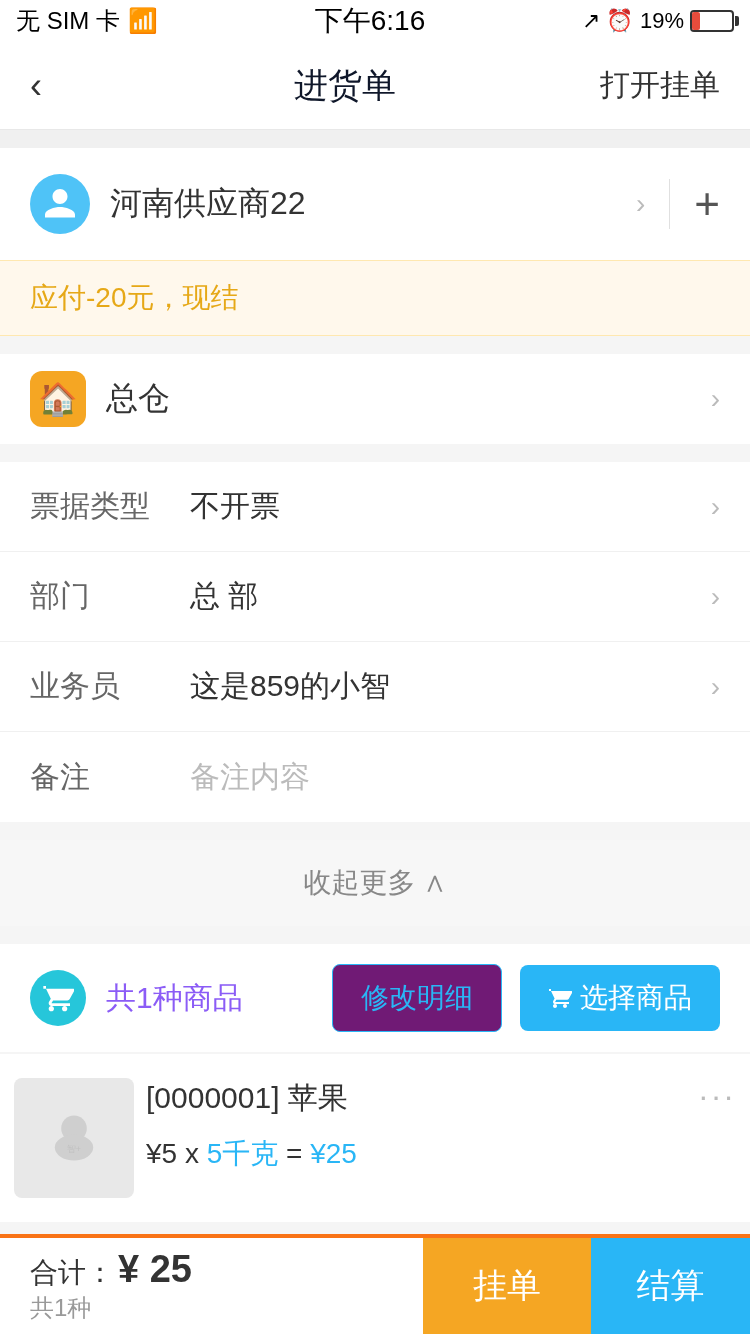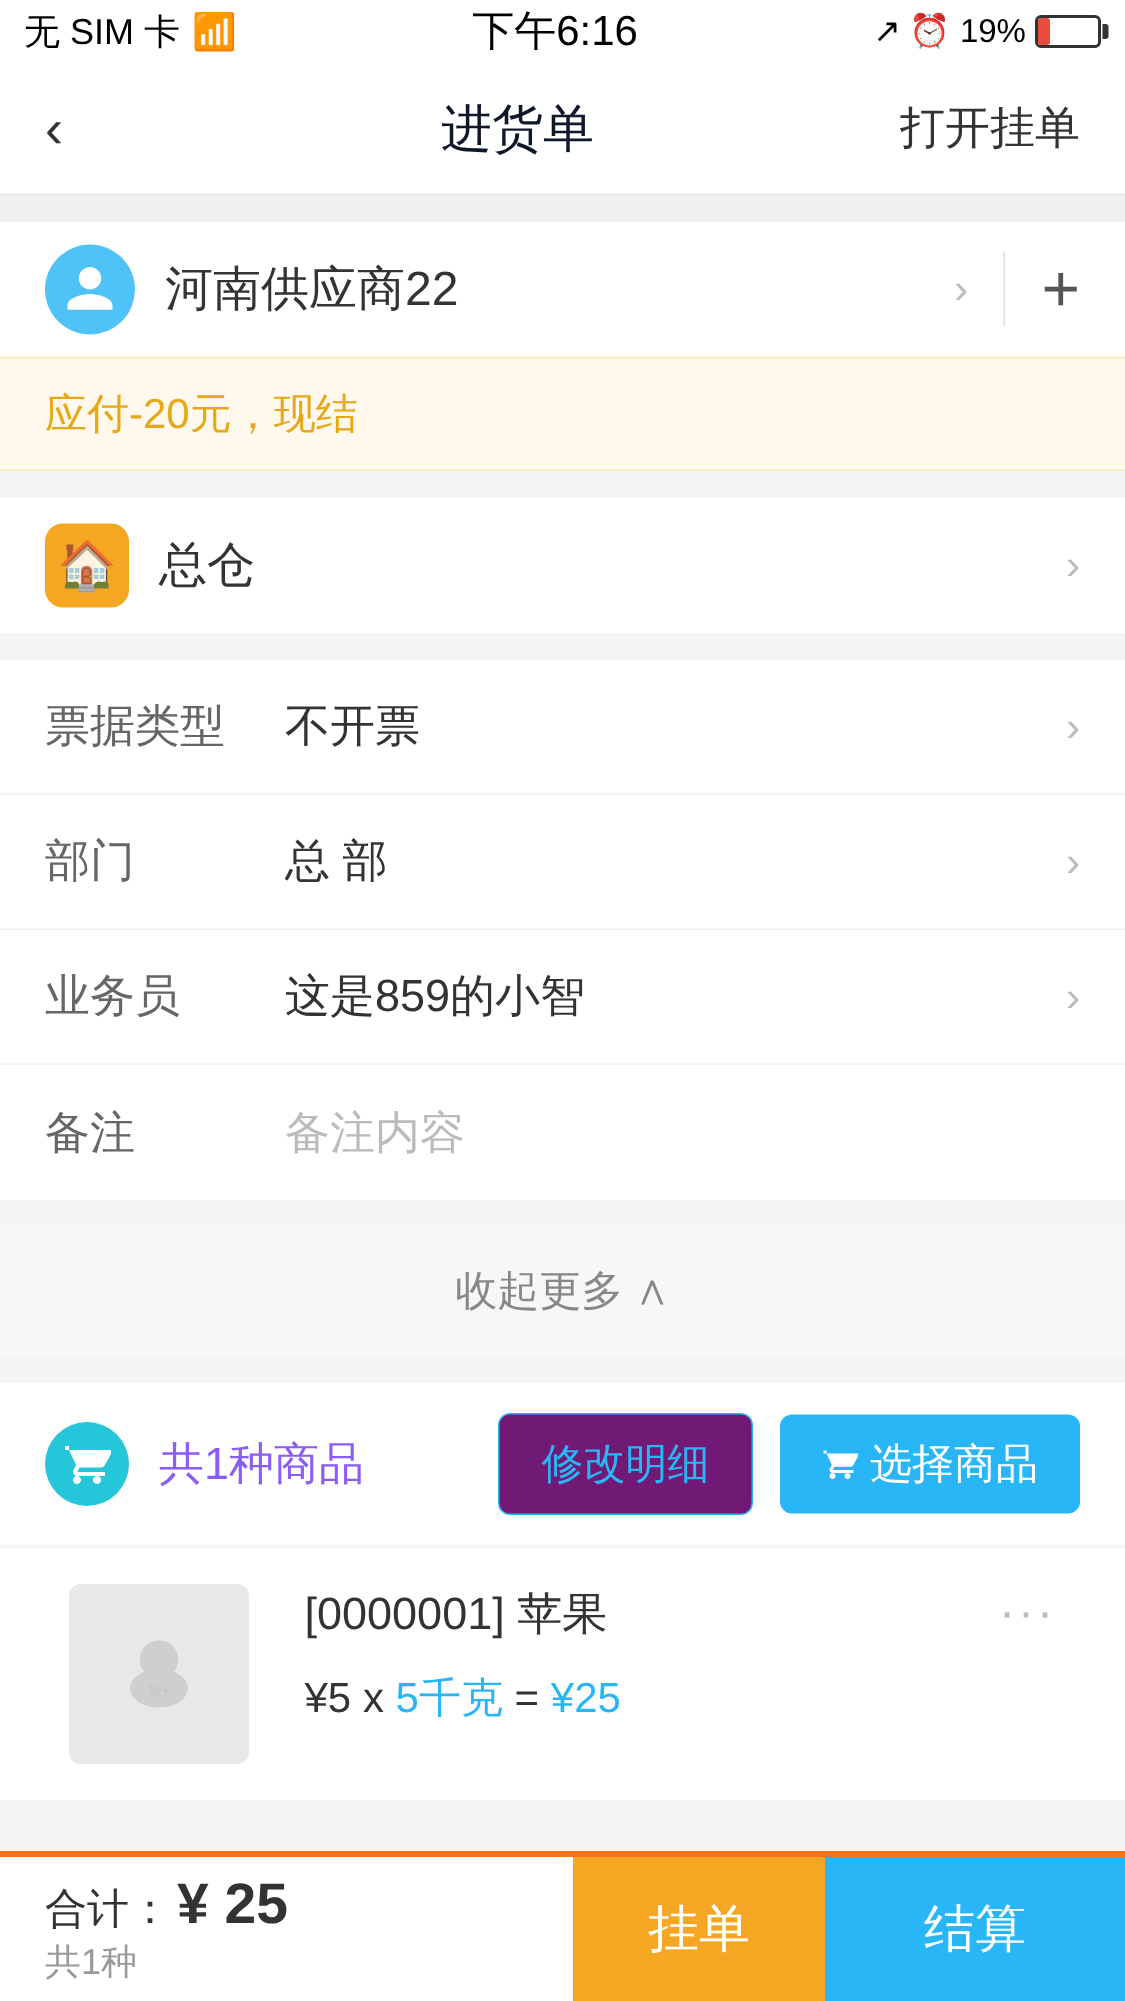--- a/index.html
+++ b/index.html
@@ -86,21 +86,21 @@
       height: 18px;
       background: #f0f0f0;
     }
 
     
     .supplier-section {
       background: #fff;
       display: flex;
       align-items: center;
       padding: 0 30px;
-      height: 90px;
+      height: 112px;
       border-bottom: none;
     }
     .supplier-avatar {
       width: 60px;
       height: 60px;
       border-radius: 50%;
       background: #4fc3f7;
       display: flex;
       align-items: center;
       justify-content: center;
@@ -252,24 +252,24 @@
       border: none;
       display: flex;
       align-items: center;
       gap: 8px;
     }
 
     
     .product-card {
       background: #fff;
       margin-top: 2px;
-      padding: 24px 46px;
+      padding: 24px 14px;
       display: flex;
       align-items: flex-start;
-      gap: 37px;
+      gap: 12px;
     }
     .product-thumb {
       width: 120px;
       height: 120px;
       background: #e8e8e8;
       border-radius: 8px;
       display: flex;
       align-items: center;
       justify-content: center;
       flex-shrink: 0;
@@ -318,21 +318,21 @@
       width: 168px;
       background: #f5a623;
       display: flex;
       align-items: center;
       justify-content: center;
       font-size: 34px;
       color: #fff;
       cursor: pointer;
     }
     .checkout-btn {
-      width: 200px;
+      width: 159px;
       background: #29b6f6;
       display: flex;
       align-items: center;
       justify-content: center;
       font-size: 34px;
       color: #fff;
       cursor: pointer;
     }
 
     .wifi-icon { font-size: 24px; }

